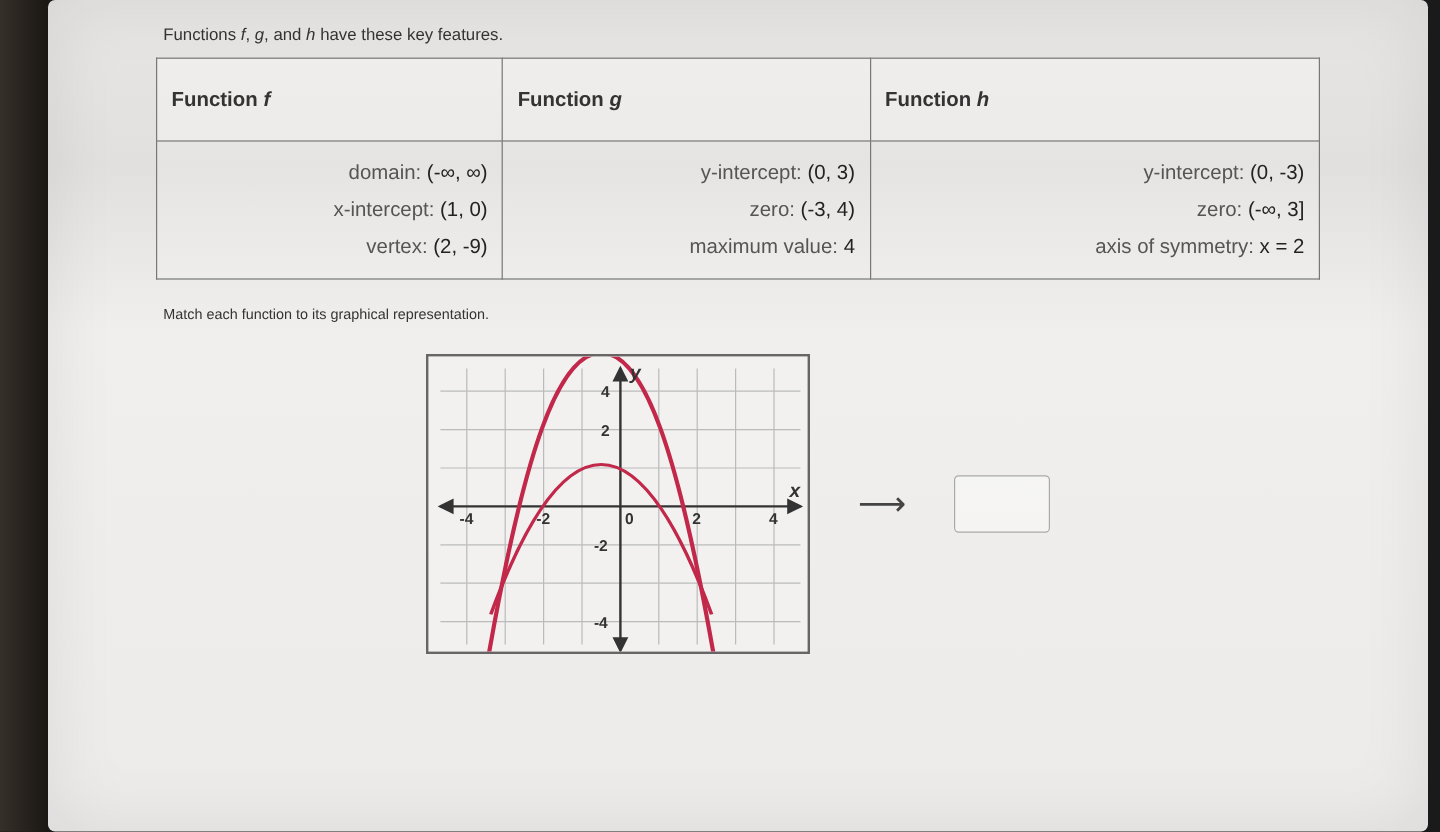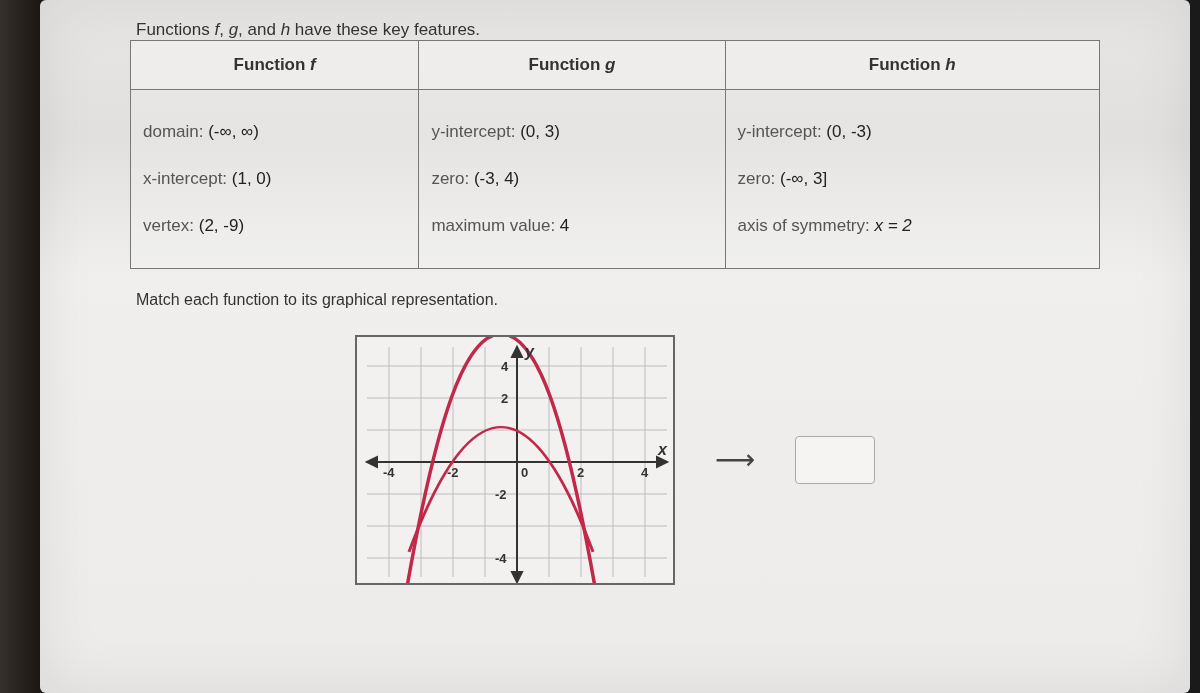--- a/index.html
+++ b/index.html
@@ -16,49 +16,50 @@
     left: 40px;
     top: 0;
     right: 10px;
     bottom: 0;
     background: linear-gradient(180deg, #e8e6e4 0%, #e2e0de 20%, #f0efee 40%, #edebea 100%);
     border-radius: 6px;
     padding: 20px 90px 0 90px;
     box-shadow: inset 0 0 60px rgba(0,0,0,0.08);
   }
   .intro {
-    font-size: 17px;
-    color: #333;
+    font-size: 14px;
+    color: #333;
+    margin-bottom: 12px;
     padding-left: 6px;
   }
   .intro .it { font-style: italic; }
   table.feat {
     width: 100%;
     border-collapse: collapse;
     background: rgba(255,255,255,0.15);
   }
   table.feat th, table.feat td {
     border: 1px solid #777;
     padding: 8px 12px;
     vertical-align: top;
     font-size: 17px;
     color: #333;
   }
   table.feat th {
-    text-align: center;
+    text-align: left;
     font-weight: bold;
     background: rgba(255,255,255,0.25);
-    padding: 14px 12px;
+    padding: 24px 12px;
   }
   table.feat th .fn { font-style: italic; font-weight: bold; }
-  .cell-line { margin: 20px 0; line-height: 1.6; }
+  .cell-line { margin: 4px 0; line-height: 1.6; text-align: right; }
   .cell-line .lbl { color: #555; }
   .cell-line .val { color: #222; }
   .prompt {
-    font-size: 16px;
+    font-size: 12px;
     color: #333;
     margin: 22px 0 26px 6px;
   }
   .tiles {
     text-align: center;
     margin-bottom: 30px;
   }
   .tile {
     display: inline-block;
     border: 1px solid #aaa;
@@ -142,21 +143,21 @@
         <div class="cell-line"><span class="lbl">vertex: </span><span class="val">(2, -9)</span></div>
       </td>
       <td>
         <div class="cell-line"><span class="lbl">y-intercept: </span><span class="val">(0, 3)</span></div>
         <div class="cell-line"><span class="lbl">zero: </span><span class="val">(-3, 4)</span></div>
         <div class="cell-line"><span class="lbl">maximum value: </span><span class="val">4</span></div>
       </td>
       <td>
         <div class="cell-line"><span class="lbl">y-intercept: </span><span class="val">(0, -3)</span></div>
         <div class="cell-line"><span class="lbl">zero: </span><span class="val">(-∞, 3]</span></div>
-        <div class="cell-line"><span class="lbl" style="font-style:normal">axis of symmetry: </span><span class="val" style="font-style:italic">x  =  2</span></div>
+        <div class="cell-line"><span class="lbl" style="font-style:normal">axis of symmetry: </span><span class="val" style="">x  =  2</span></div>
       </td>
     </tr>
   </tbody>
     </table>
 
   <p class="prompt">Match each function to its graphical representation.</p>
 
 
   <div class="graph-row">
     <div class="graph-box">

